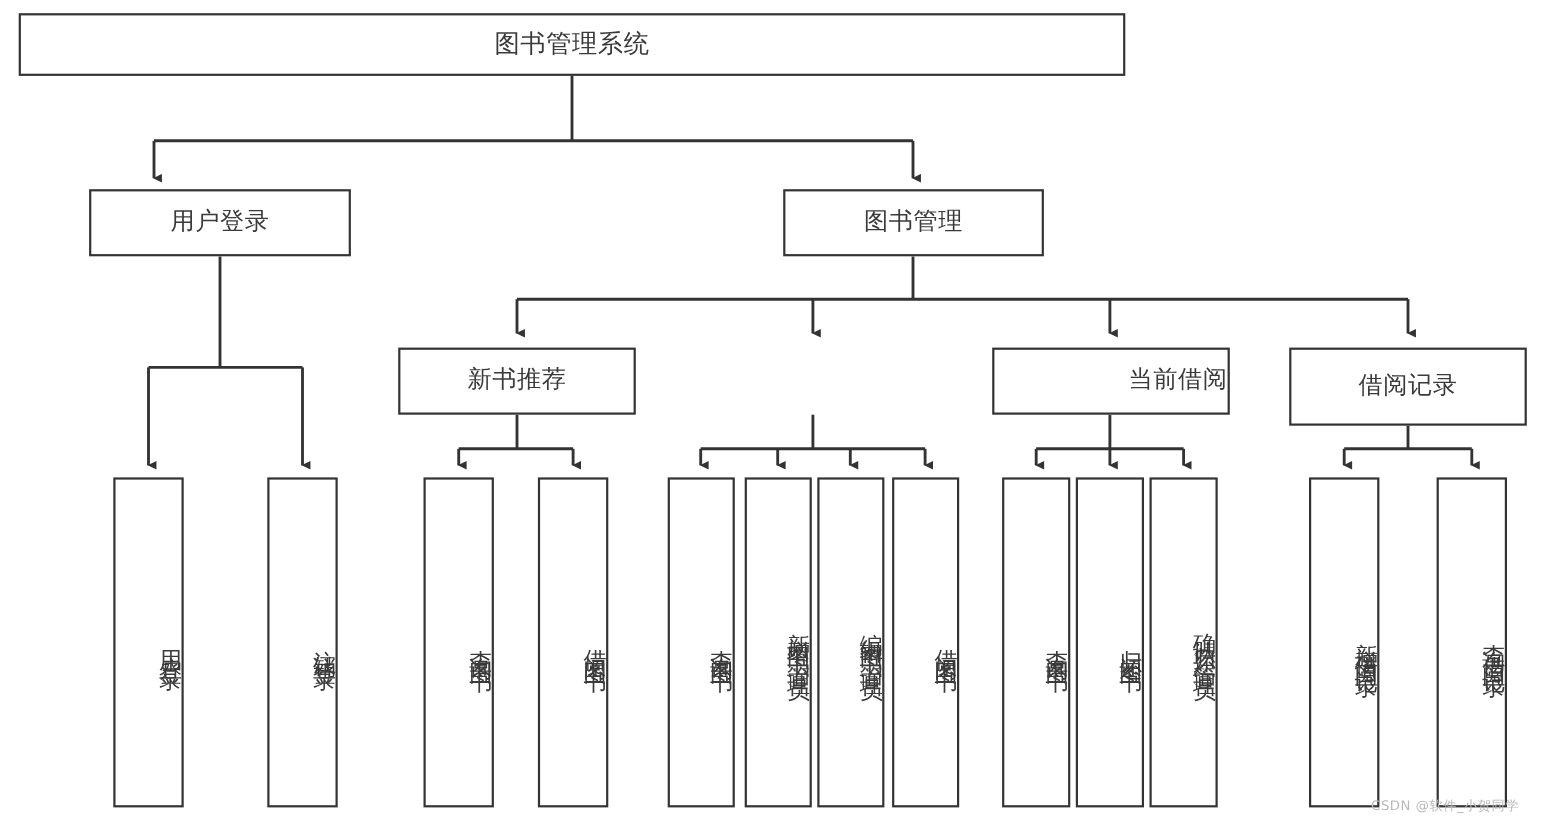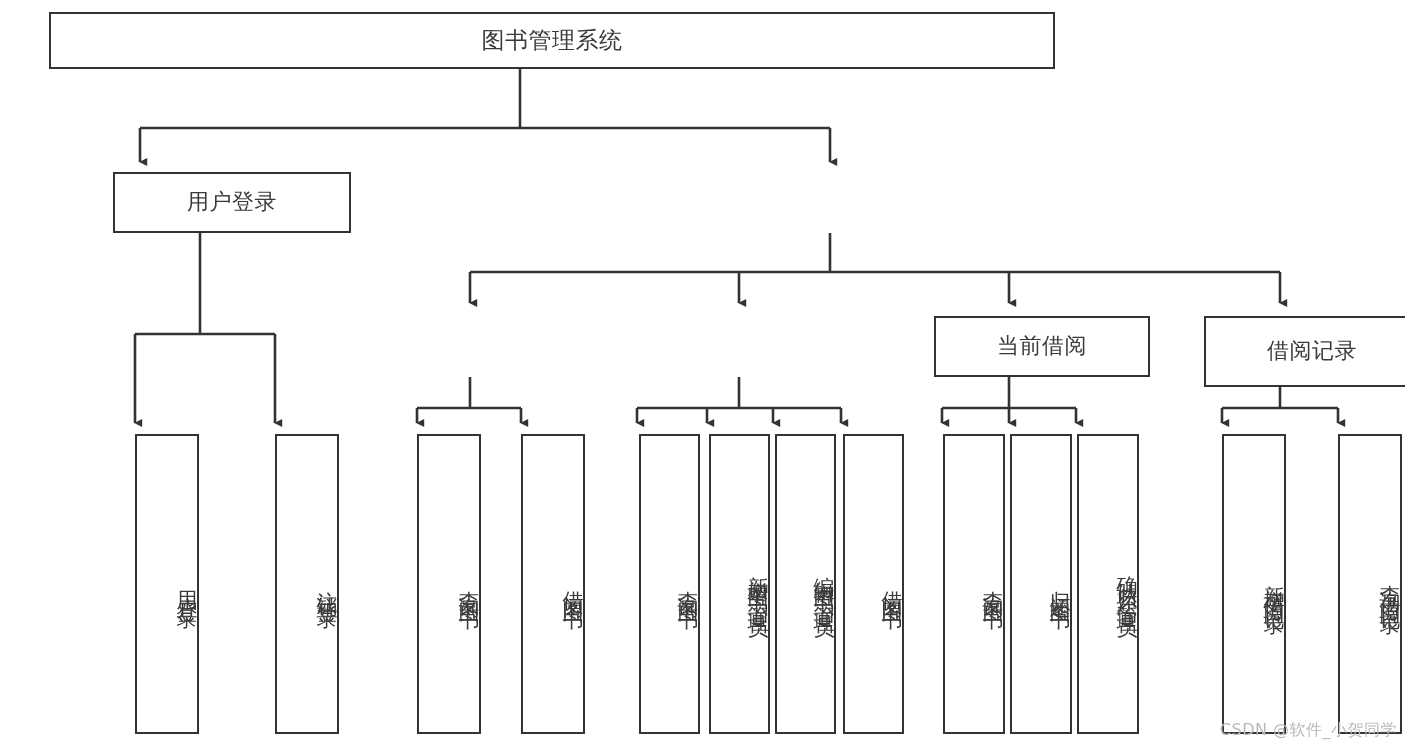--- a/index.html
+++ b/index.html
@@ -26,21 +26,20 @@
   }
   .node {
     position: absolute;
     box-sizing: border-box;
     background: #ffffff;
     border: 2px solid #333333;
     display: flex;
     align-items: center;
     justify-content: center;
     color: #3a3a3a;
-    margin-left: 32px;
   }
   .node-h {
     font-size: 22px;
     letter-spacing: 0.5px;
     line-height: 1.1;
     white-space: nowrap;
   }
   .node-root .node-label {
     font-size: 23px;
   }
@@ -54,23 +53,23 @@
   .node-v .node-label {
     writing-mode: vertical-rl;
     text-orientation: upright;
     font-size: 21px;
     letter-spacing: 6px;
     line-height: 1;
     text-align: center;
   }
   .watermark {
     position: absolute;
-    right: 8px;
+    right: 24px;
     bottom: 6px;
-    font-size: 16px;
+    font-size: 12px;
     color: #b9b9b9;
     white-space: nowrap;
     letter-spacing: 0.5px;
   }
 </style>
 </head>
 <body>
 
 <div id="diagram-root">
 
@@ -124,22 +123,28 @@
     </g>
   </svg>
 
   <div class="node node-h node-root" style="left:17px; top:12px; width:1006px; height:57px;">
     <span class="node-label">图书管理系统</span>
   </div>
 
   <div class="node node-h" style="left:81px; top:172px; width:238px; height:61px;">
     <span class="node-label">用户登录</span>
   </div>
+  <div class="node node-h" style="left:712px; top:172px; width:237px; height:61px;">
+    <span class="node-label">图书管理</span>
+  </div>
 
-  <div class="node node-h" style="left:902px; top:316px; width:216px; height:61px;">
+  <div class="node node-h" style="left:362px; top:316px; width:216px; height:61px;">
+    <span class="node-label">新书推荐</span>
+  </div>
+  <div class="node node-h" style="left:902px; top:316px; width:216px; height:61px;justify-content:flex-end;">
     <span class="node-label">当前借阅</span>
   </div>
   <div class="node node-h" style="left:1172px; top:316px; width:216px; height:71px;">
     <span class="node-label">借阅记录</span>
   </div>
 
   <div class="node node-v" style="left:103px; top:434px; width:64px; height:300px;">
     <span class="node-label">用户登录</span>
   </div>
   <div class="node node-v" style="left:243px; top:434px; width:64px; height:300px;">

